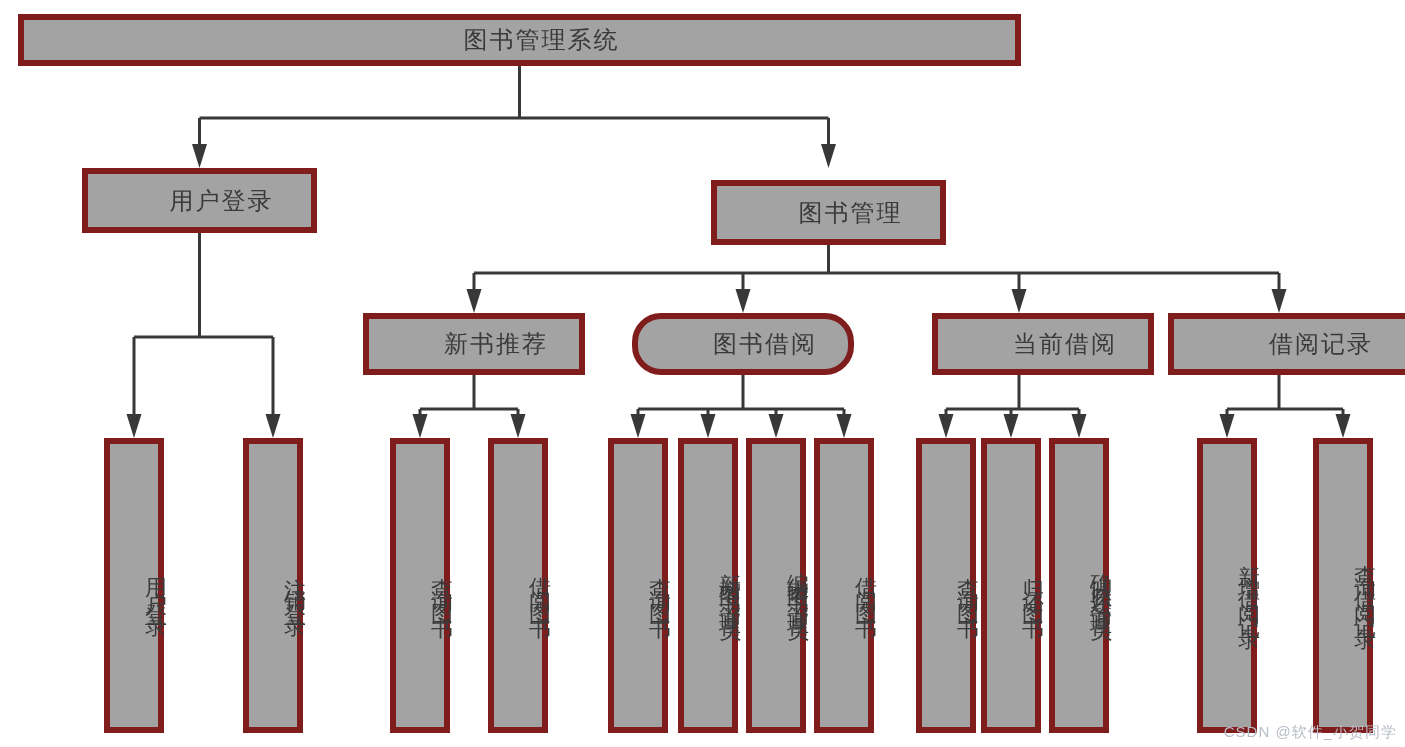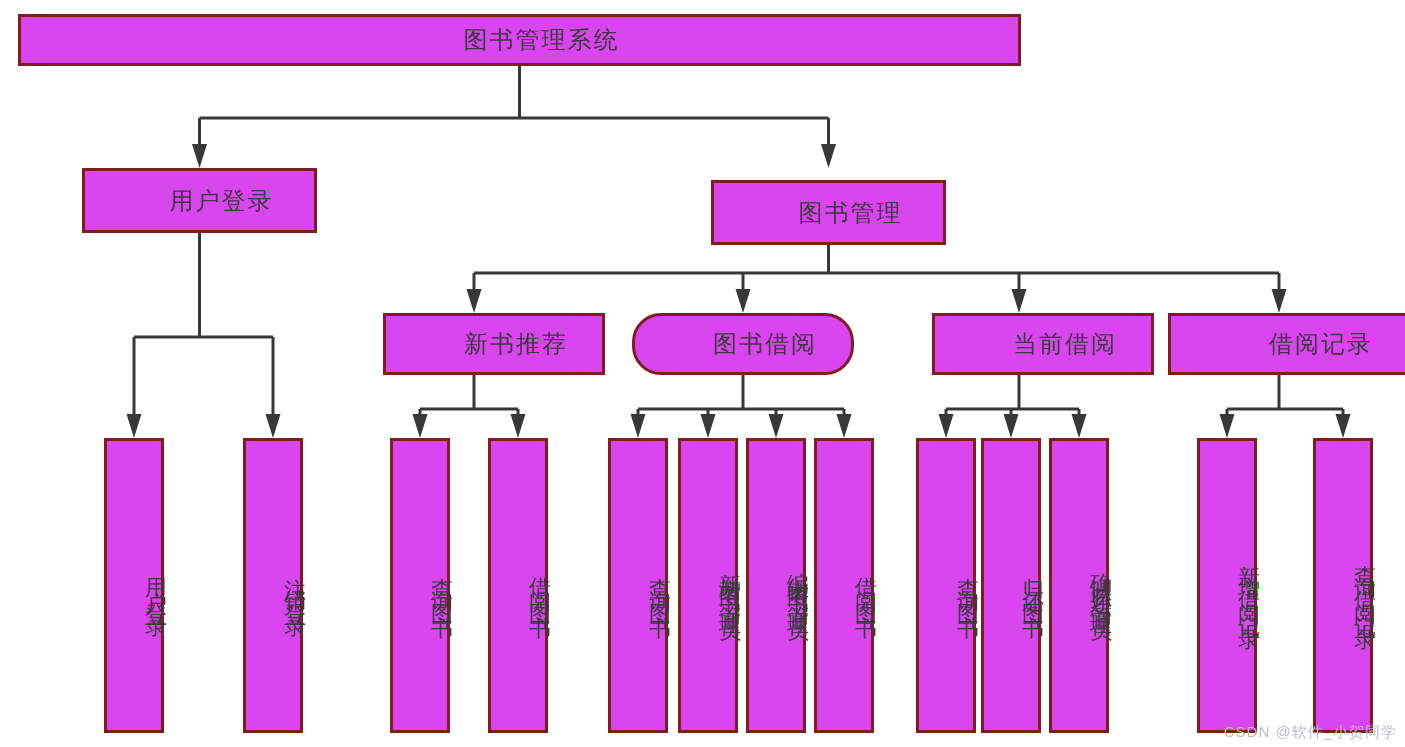--- a/index.html
+++ b/index.html
@@ -8,41 +8,41 @@
     width: 1405px;
     height: 747px;
     background: #ffffff;
     font-family: "Liberation Sans", sans-serif;
     overflow: hidden;
   }
   #wires { position: absolute; left: 0; top: 0; width: 1405px; height: 747px; }
   .node {
     position: absolute;
     box-sizing: border-box;
-    background: #d946ef;
-    border: 3px solid #7f1d1d;
+    background: #a3a3a3;
+    border: 6px solid #7f1d1d;
     display: flex;
     align-items: center;
     justify-content: center;
     color: #3a3a3a;
     padding-left: 44px;
   }
   .hnode .lbl { font-size: 24px; letter-spacing: 2px; white-space: nowrap; }
   .leaf .lbl {
     writing-mode: vertical-rl;
     text-orientation: mixed;
     font-size: 22px;
     line-height: 1;
     white-space: nowrap;
   }
   
   .n-root      { left: 18px;   top: 14px;  width: 1003px; height: 52px; }
   .n-ulogin    { left: 82px;   top: 168px; width: 235px;  height: 65px; }
   .n-bmgmt     { left: 711px;  top: 180px; width: 235px;  height: 65px; }
-  .n-rec       { left: 363px;  top: 313px; width: 222px;  height: 62px; margin-left: 20px; }
+  .n-rec       { left: 363px;  top: 313px; width: 222px;  height: 62px; }
   .n-bb        { left: 632px;  top: 313px; width: 222px;  height: 62px; border-radius: 29px; }
   .n-cb        { left: 908px;  top: 313px; width: 222px;  height: 62px; margin-left: 24px; }
   .n-br        { left: 1168px; top: 313px; width: 262px;  height: 62px; }
   
   .leaf { top: 438px; width: 60px; height: 295px; }
   .n-ul1 { left: 104px; }
   .n-ul2 { left: 243px; }
   .n-rec1 { left: 390px; }
   .n-rec2 { left: 488px; }
   .n-bb1 { left: 608px; }

